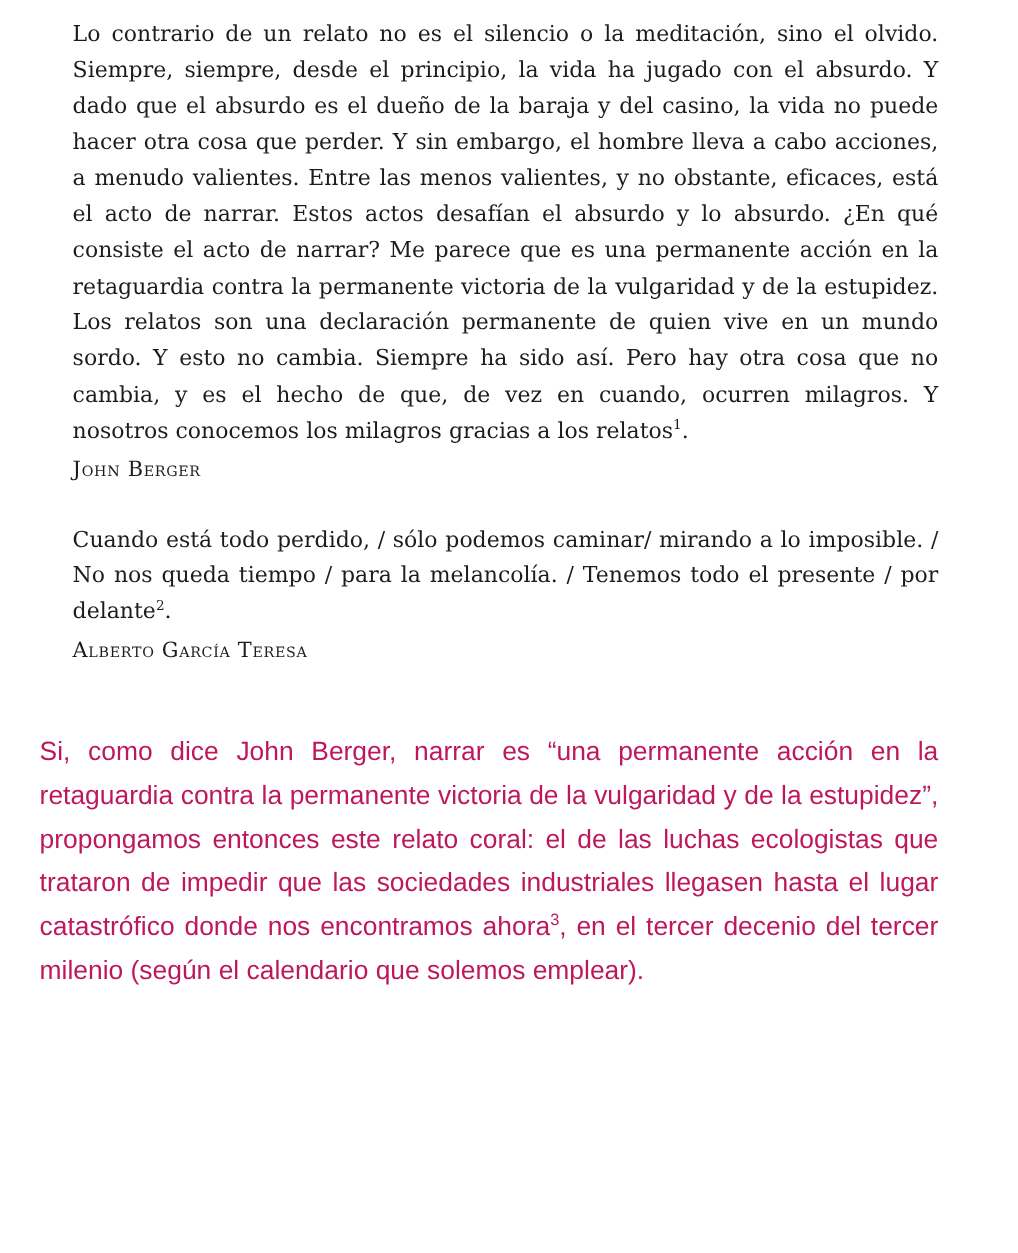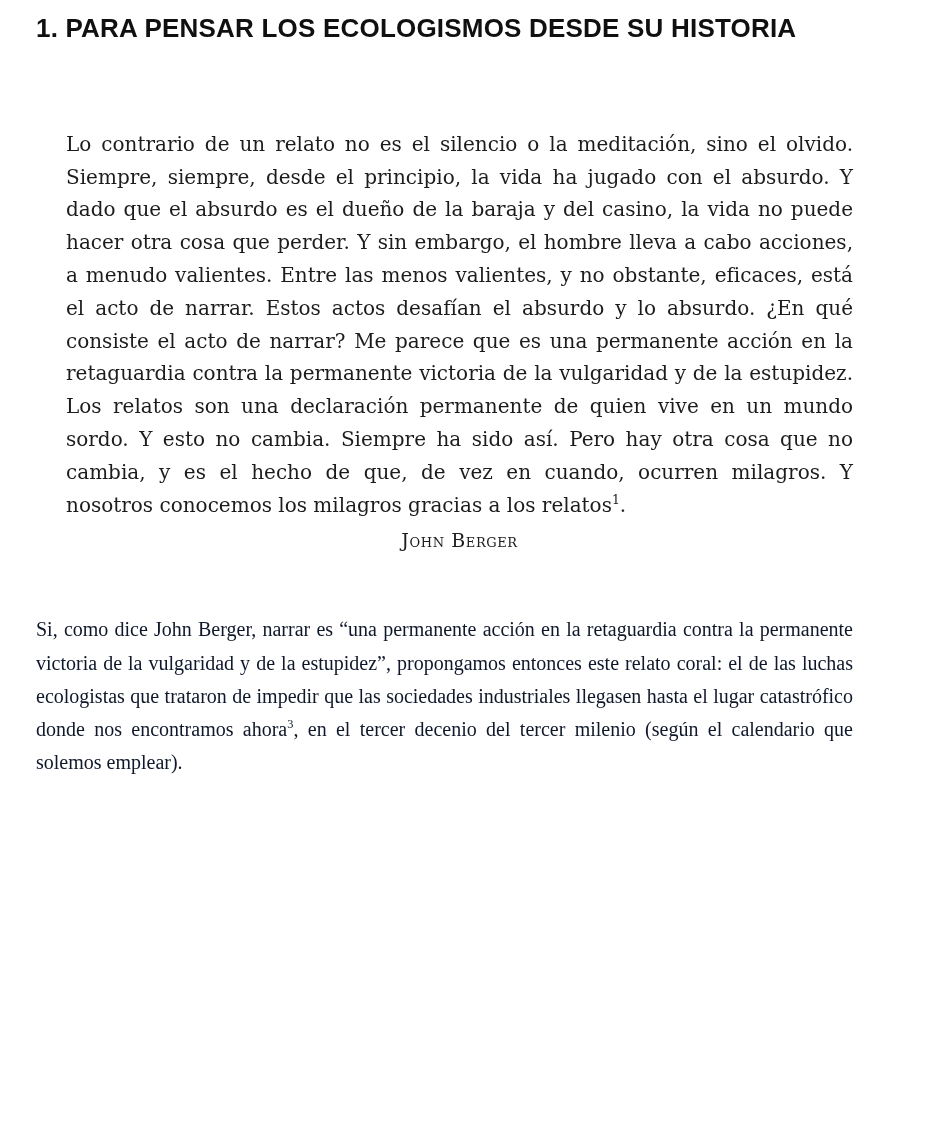--- a/index.html
+++ b/index.html
@@ -42,45 +42,48 @@
     line-height: 1.64;
     text-align: justify;
     color: #1c1c1c;
   }
   .attribution {
     margin: 8px 0 0 0;
     font-family: "DejaVu Serif", serif;
     font-variant: small-caps;
     font-size: 19px;
     letter-spacing: 0.6px;
-    text-align: center;
+    text-align: left;
     color: #1c1c1c;
   }
   .body-par {
     margin: 62px 0 0 0;
-    font-family: Liberation Serif, serif;
-    font-size: 20px;
+    font-family: Liberation Sans, sans-serif;
+    font-size: 24px;
     line-height: 1.66;
     text-align: justify;
-    color: #0f172a;
+    color: #be185d;
   }
   sup.footnote {
     font-size: 0.62em;
     line-height: 0;
     vertical-align: super;
   }
 </style>
 </head>
 <body>
 
 <div class="page">
 
-  <h1 class="chapter-heading">1. PARA PENSAR LOS ECOLOGISMOS DESDE SU HISTORIA</h1>
 
   <div class="epigraph-group first">
     <p class="epigraph"><span>Lo contrario de un relato no es el silencio o la meditación, sino el olvido. Siempre, siempre, desde el principio, la vida ha jugado con el absurdo. Y dado que el absurdo es el dueño de la baraja y del casino, la vida no puede hacer otra cosa que perder. Y sin embargo, el hombre lleva a cabo acciones, a menudo valientes. Entre las menos valientes, y no obstante, eficaces, está el acto de narrar. Estos actos desafían el absurdo y lo absurdo. ¿En qué consiste el acto de narrar? Me parece que es una permanente acción en la retaguardia contra la permanente victoria de la vulgaridad y de la estupidez. Los relatos son una declaración permanente de quien vive en un mundo sordo. Y esto no cambia. Siempre ha sido así. Pero hay otra cosa que no cambia, y es el hecho de que, de vez en cuando, ocurren milagros. Y nosotros conocemos los milagros gracias a los relatos</span><sup class="footnote">1</sup><span>.</span></p>
     <p class="attribution">John Berger</p>
   </div>
 
+  <div class="epigraph-group second">
+    <p class="epigraph"><span>Cuando está todo perdido, / sólo podemos caminar/ mirando a lo imposible. / No nos queda tiempo / para la melancolía. / Tenemos todo el presente / por delante</span><sup class="footnote">2</sup><span>.</span></p>
+    <p class="attribution">Alberto García Teresa</p>
+  </div>
 
   <p class="body-par"><span>Si, como dice John Berger, narrar es “una permanente acción en la retaguardia contra la permanente victoria de la vulgaridad y de la estupidez”, propongamos entonces este relato coral: el de las luchas ecologistas que trataron de impedir que las sociedades industriales llegasen hasta el lugar catastrófico donde nos encontramos ahora</span><sup class="footnote">3</sup><span>, en el tercer decenio del tercer milenio (según el calendario que solemos emplear).</span></p>
 
 </div>
 
 </body></html>

